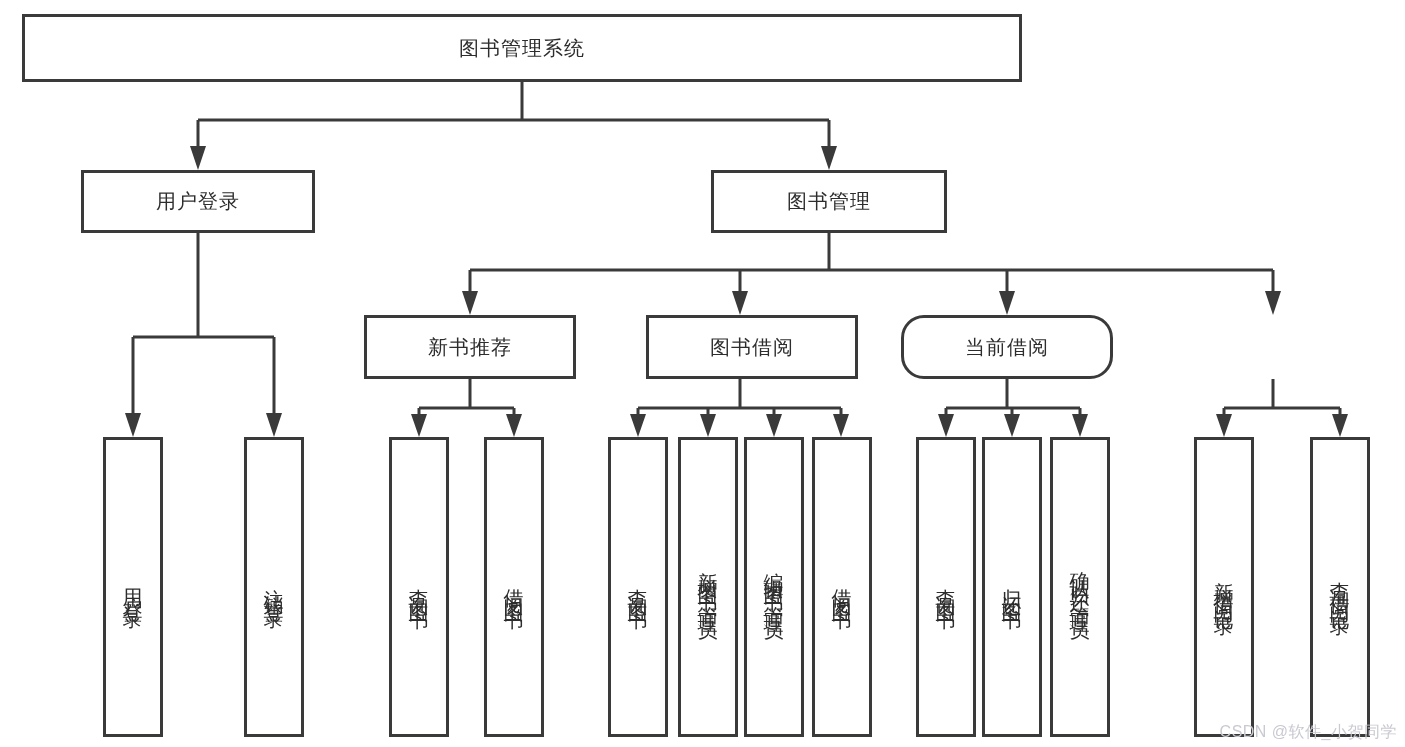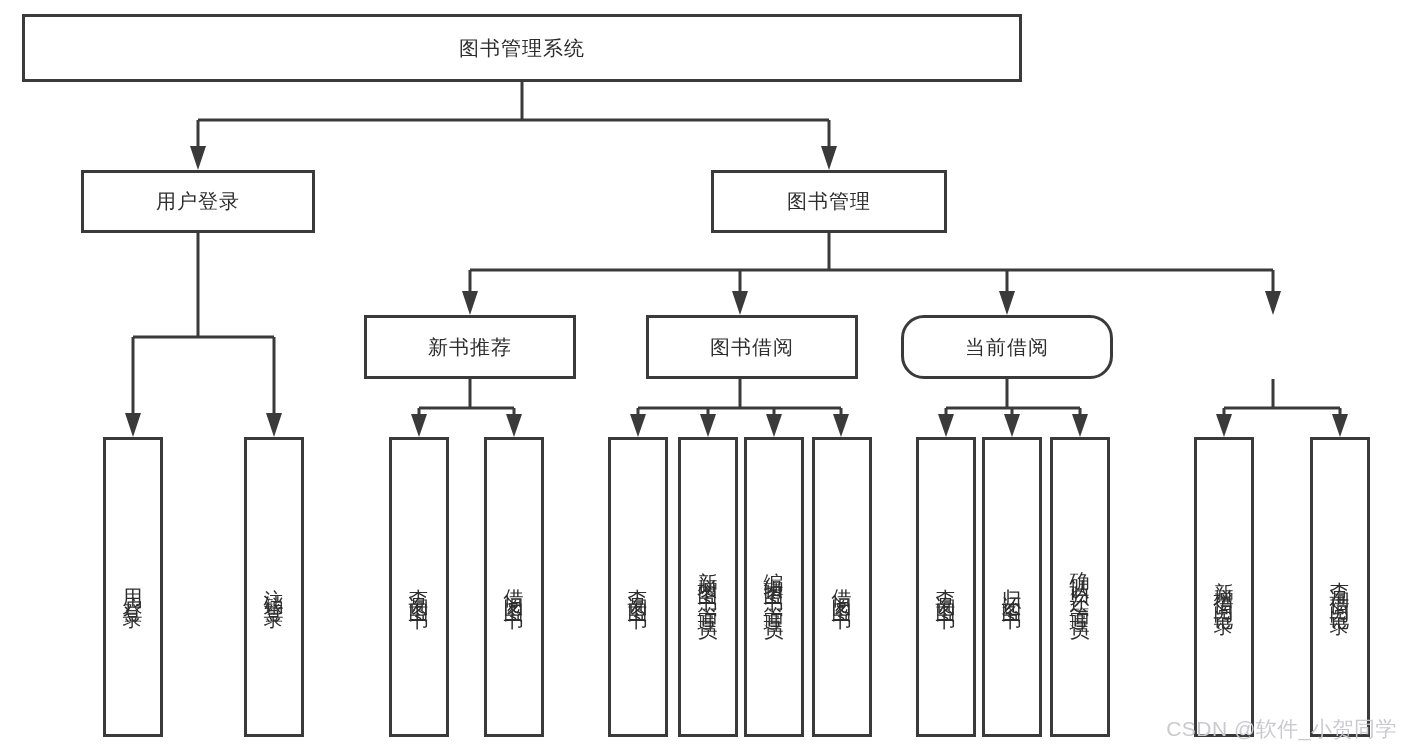--- a/index.html
+++ b/index.html
@@ -38,21 +38,21 @@
     line-height: 1;
     white-space: nowrap;
   }
   .lvl2 { top: 170px; height: 63px; }
   .lvl3 { top: 315px; height: 64px; }
   #watermark {
     position: absolute;
     right: 8px;
     bottom: 4px;
     color: #c9c9d1;
-    font-size: 21px;
+    font-size: 16px;
     letter-spacing: 0.5px;
     pointer-events: none;
     margin-left: 8px;
   }
 </style>
 </head>
 <body>
 
 <div id="stage">
 

